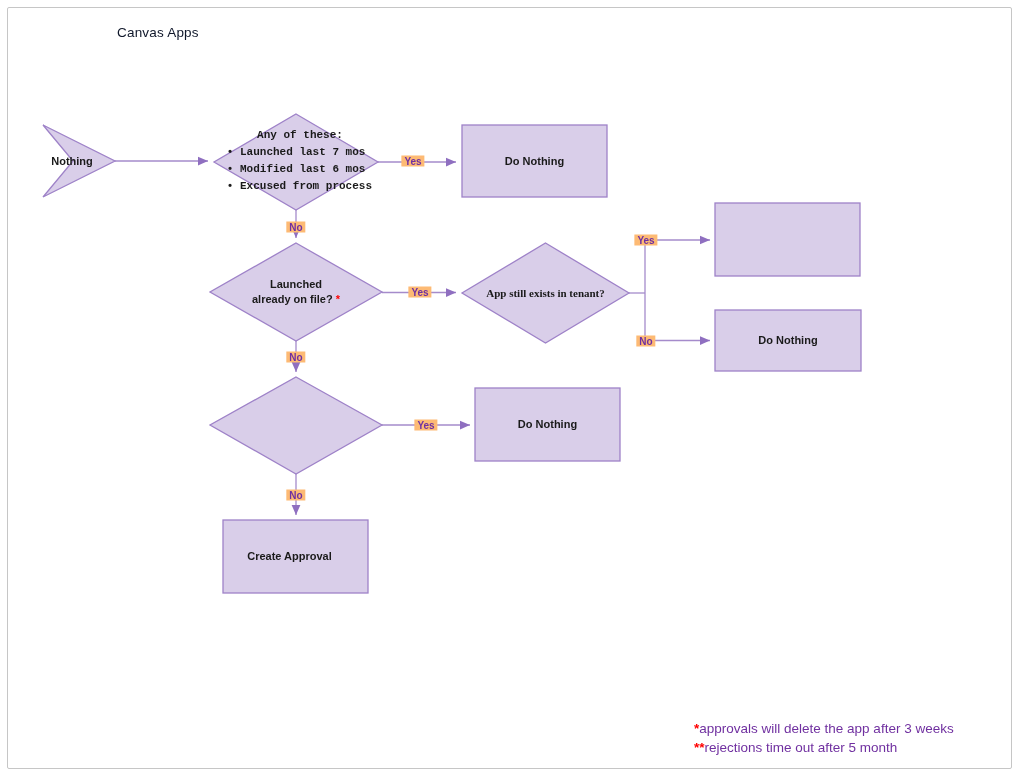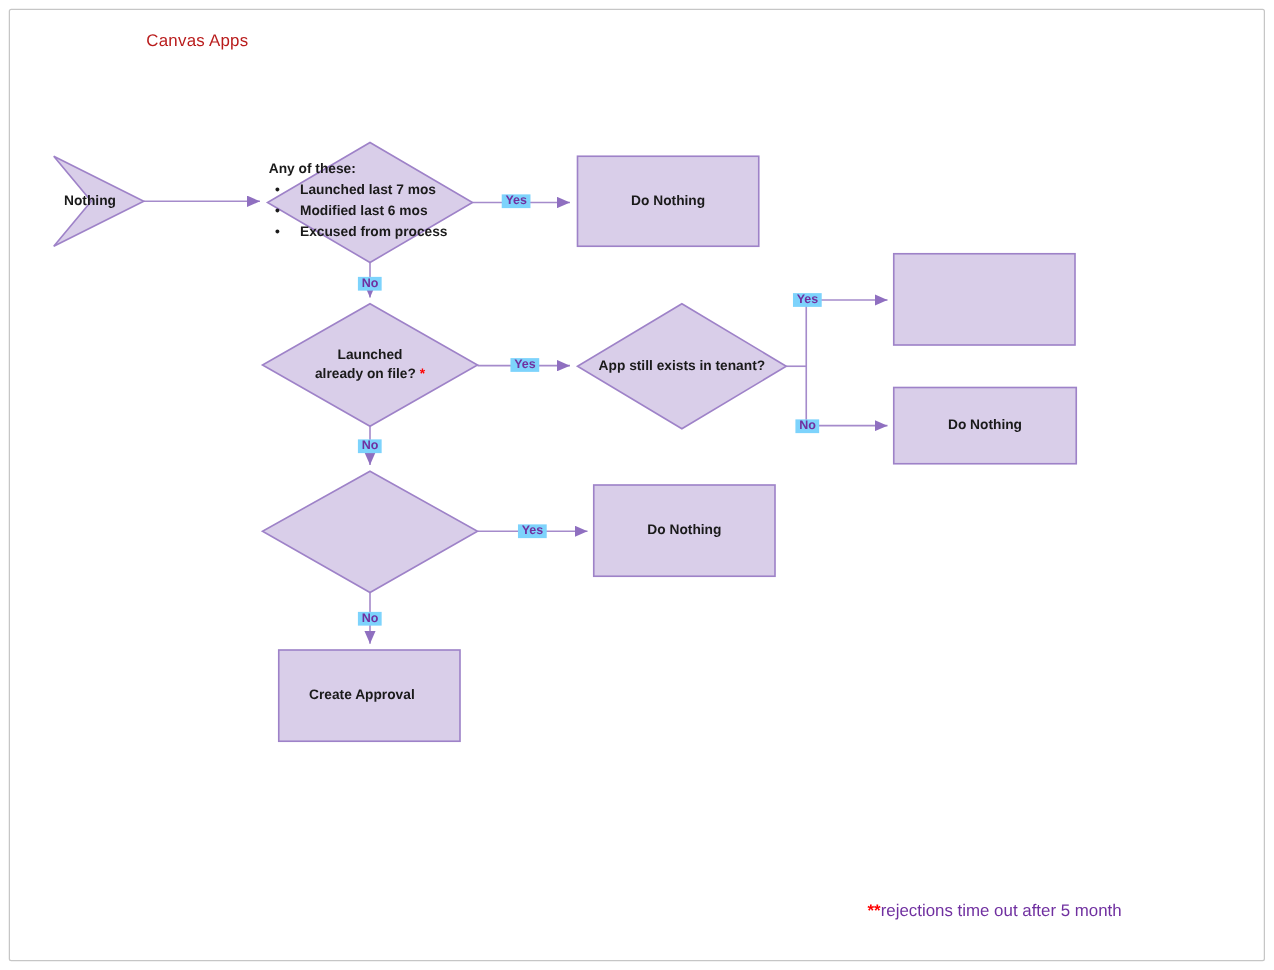--- a/index.html
+++ b/index.html
@@ -2,39 +2,39 @@
 <html><head>
 <meta charset="utf-8">
 <style>
   html,body{margin:0;padding:0;background:#fff;}
   .canvas{
     position:relative;width:1019px;height:776px;background:#ffffff;
     font-family:"Liberation Sans",sans-serif;overflow:hidden;
   }
   .frame{position:absolute;inset:7px;border:1px solid #c6c6c6;border-radius:2px;}
   .title{
-    position:absolute;left:117px;top:25px;font-size:13.5px;color:#b91c1c;
+    position:absolute;left:117px;top:25px;font-size:13.5px;color:#0f172a;
     letter-spacing:.2px;
   }
   svg.diagram{position:absolute;left:0;top:0;}
   .shape{fill:#d9cee9;stroke:#9e82c8;stroke-width:1.3;}
   .conn{stroke:#a58bcb;stroke-width:1.3;fill:none;}
   .node-label{
     position:absolute;display:flex;align-items:center;justify-content:center;
     text-align:center;font-size:11px;font-weight:700;color:#1a1a1a;line-height:15px;
   }
   .list-block{
     position:absolute;left:215px;top:127px;width:170px;
-    font-size:11px;font-weight:700;color:#1a1a1a;line-height:17px;text-align:left;
+    font-size:11px;font-weight:700;color:#1a1a1a;line-height:17px;text-align:center;font-family:Liberation Mono, monospace;
   }
   .list-row{display:flex;}
   .list-row .bullet{width:25px;padding-left:5px;box-sizing:border-box;}
   .elabel{
     position:absolute;transform:translate(-50%,-50%);
-    background:#7dd3fc;padding:0 3px;font-size:10px;font-weight:700;color:#7030a0;
+    background:#fdba74;padding:0 3px;font-size:10px;font-weight:700;color:#7030a0;
     white-space:nowrap;
   }
   .red{color:#ff0000;}
   .footnotes{
     position:absolute;left:694px;top:719px;font-size:13.5px;line-height:19px;color:#7030a0;
   }
   .footnotes .red{font-weight:700;}
 </style>
 </head>
 <body>
@@ -96,37 +96,40 @@
   <div class="node-label" style="left:462px;top:125px;width:145px;height:72px;">Do Nothing</div>
 
   <div class="node-label" style="left:216px;top:270px;width:160px;height:44px;">
     <div>
       <span>Launched</span><br>
       <span>already on file?</span>
       <span class="red">*</span>
     </div>
   </div>
 
-  <div class="node-label" style="left:465px;top:283px;width:161px;height:20px;">App still exists in tenant?</div>
+  <div class="node-label" style="left:465px;top:283px;width:161px;height:20px;font-family:Liberation Serif, serif;">App still exists in tenant?</div>
 
 
   <div class="node-label" style="left:715px;top:310px;width:146px;height:61px;">Do Nothing</div>
 
 
   <div class="node-label" style="left:475px;top:388px;width:145px;height:73px;">Do Nothing</div>
 
   <div class="node-label" style="left:217px;top:520px;width:145px;height:73px;">Create Approval</div>
 
   <div class="elabel" style="left:413px;top:161px;">Yes</div>
   <div class="elabel" style="left:296px;top:227px;">No</div>
   <div class="elabel" style="left:420px;top:292px;">Yes</div>
   <div class="elabel" style="left:646px;top:240px;">Yes</div>
   <div class="elabel" style="left:646px;top:341px;">No</div>
   <div class="elabel" style="left:296px;top:357px;">No</div>
   <div class="elabel" style="left:426px;top:425px;">Yes</div>
   <div class="elabel" style="left:296px;top:495px;">No</div>
 
   <div class="footnotes">
     <div>
+      <span class="red">*</span><span>approvals will delete the app after 3 weeks</span>
+    </div>
+    <div>
       <span class="red">**</span><span>rejections time out after 5 month</span>
     </div>
   </div>
 </div>
 
 </body></html>

